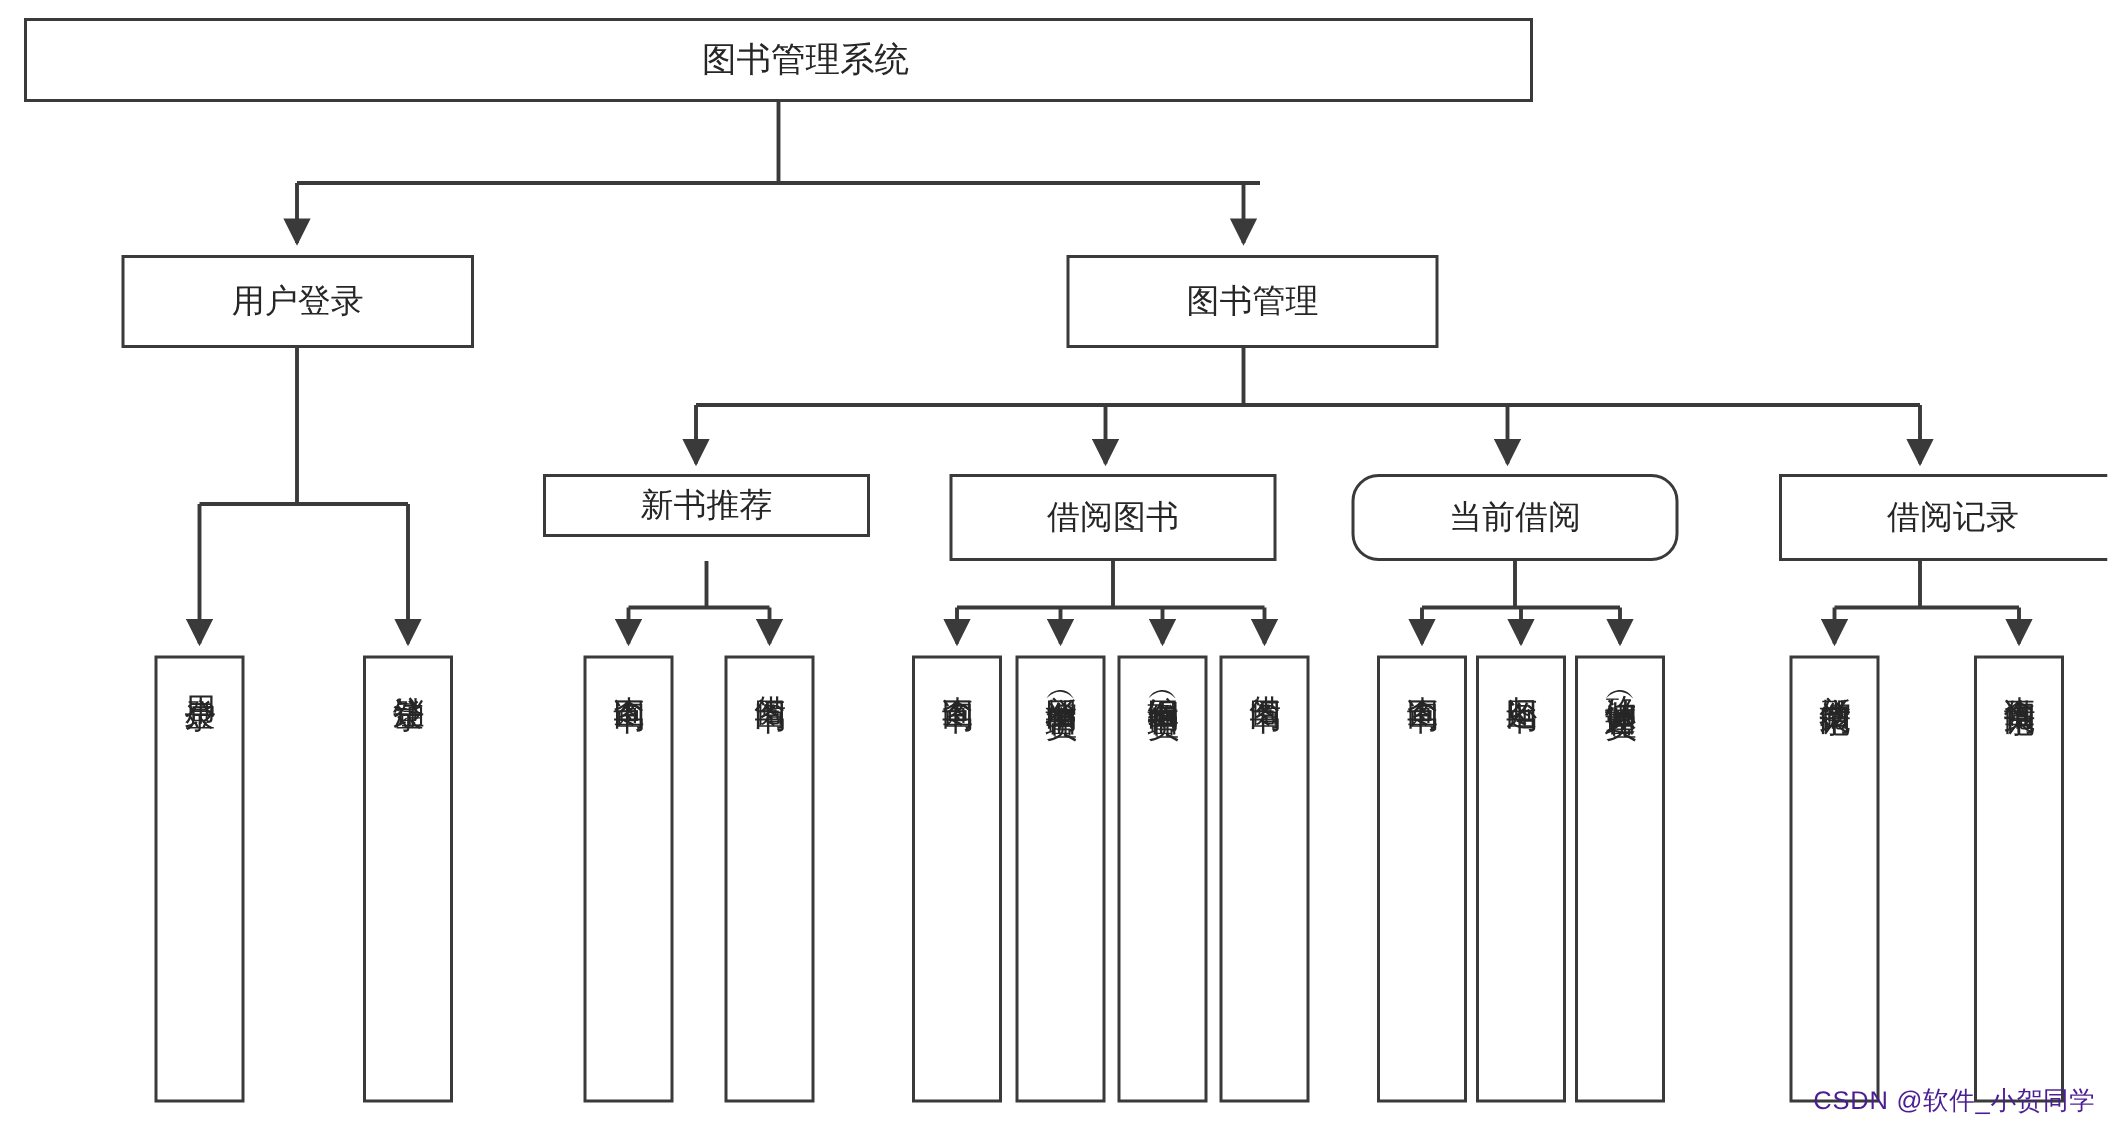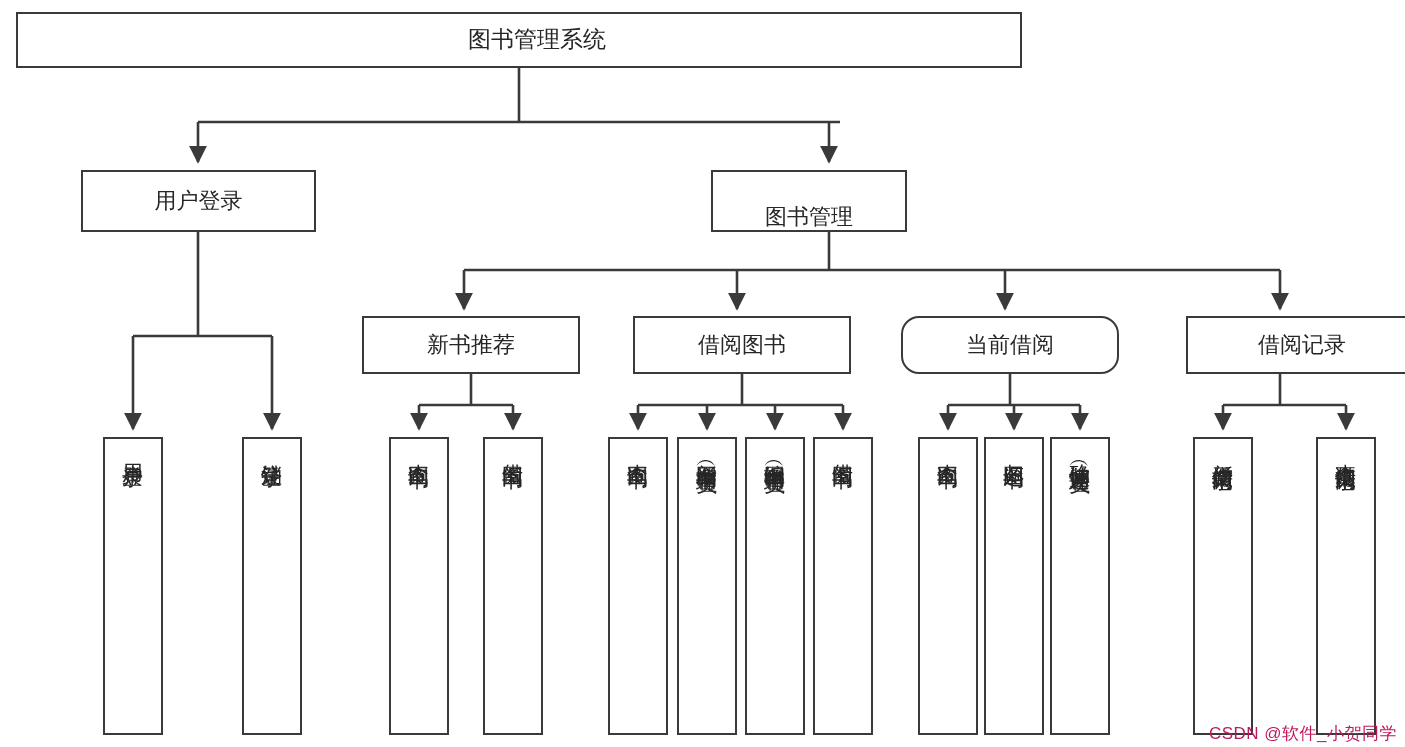--- a/index.html
+++ b/index.html
@@ -61,21 +61,21 @@
     text-orientation: upright;
     font-size: 21px;
     letter-spacing: 1.5px;
     line-height: 1;
   }
   #watermark {
     position: absolute;
     right: 8px;
     bottom: 2px;
     font-size: 17px;
-    color: #be185d;
+    color: #4c1d95;
     z-index: 6;
     white-space: nowrap;
     letter-spacing: 0.5px;
   }
 </style>
 </head>
 <body>
 
 <div id="diagram-canvas">
 
@@ -129,25 +129,25 @@
     </g>
   </svg>
 
   <div class="node horiz" id="node-root" style="left:16px; top:12px; width:1006px; height:56px;padding-left:36px;">
     <span class="node-label">图书管理系统</span>
   </div>
 
   <div class="node horiz" style="left:81px; top:170px; width:235px; height:62px;">
     <span class="node-label">用户登录</span>
   </div>
-  <div class="node horiz" style="left:711px; top:170px; width:196px; height:62px;align-items:flex-end;">
+  <div class="node horiz" style="left:711px; top:170px; width:248px; height:62px;">
     <span class="node-label">图书管理</span>
   </div>
 
-  <div class="node horiz" style="left:362px; top:316px; width:218px; height:58px;">
+  <div class="node horiz" style="left:362px; top:316px; width:218px; height:42px;">
     <span class="node-label">新书推荐</span>
   </div>
   <div class="node horiz" style="left:633px; top:316px; width:218px; height:58px;">
     <span class="node-label">借阅图书</span>
   </div>
   <div class="node horiz" style="left:901px; top:316px; width:218px; height:58px;border-radius:18px;">
     <span class="node-label">当前借阅</span>
   </div>
   <div class="node horiz" style="left:1186px; top:316px; width:232px; height:58px;">
     <span class="node-label">借阅记录</span>

